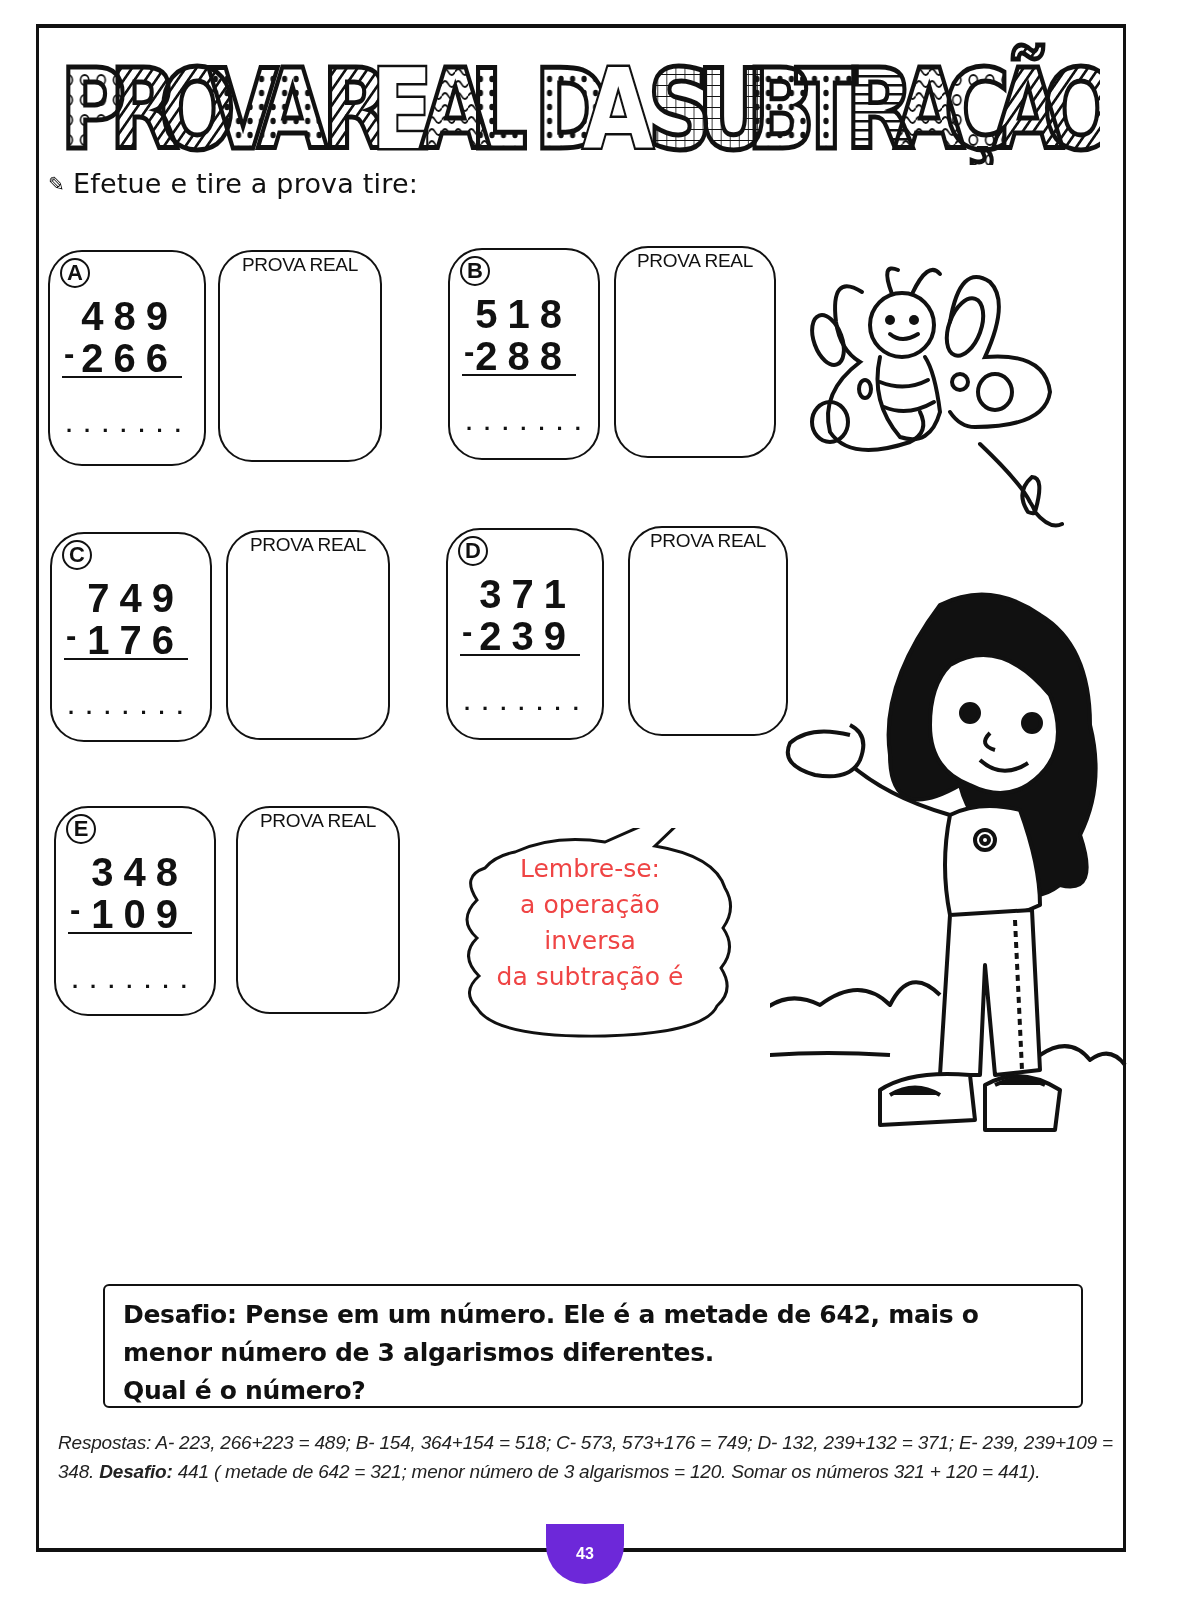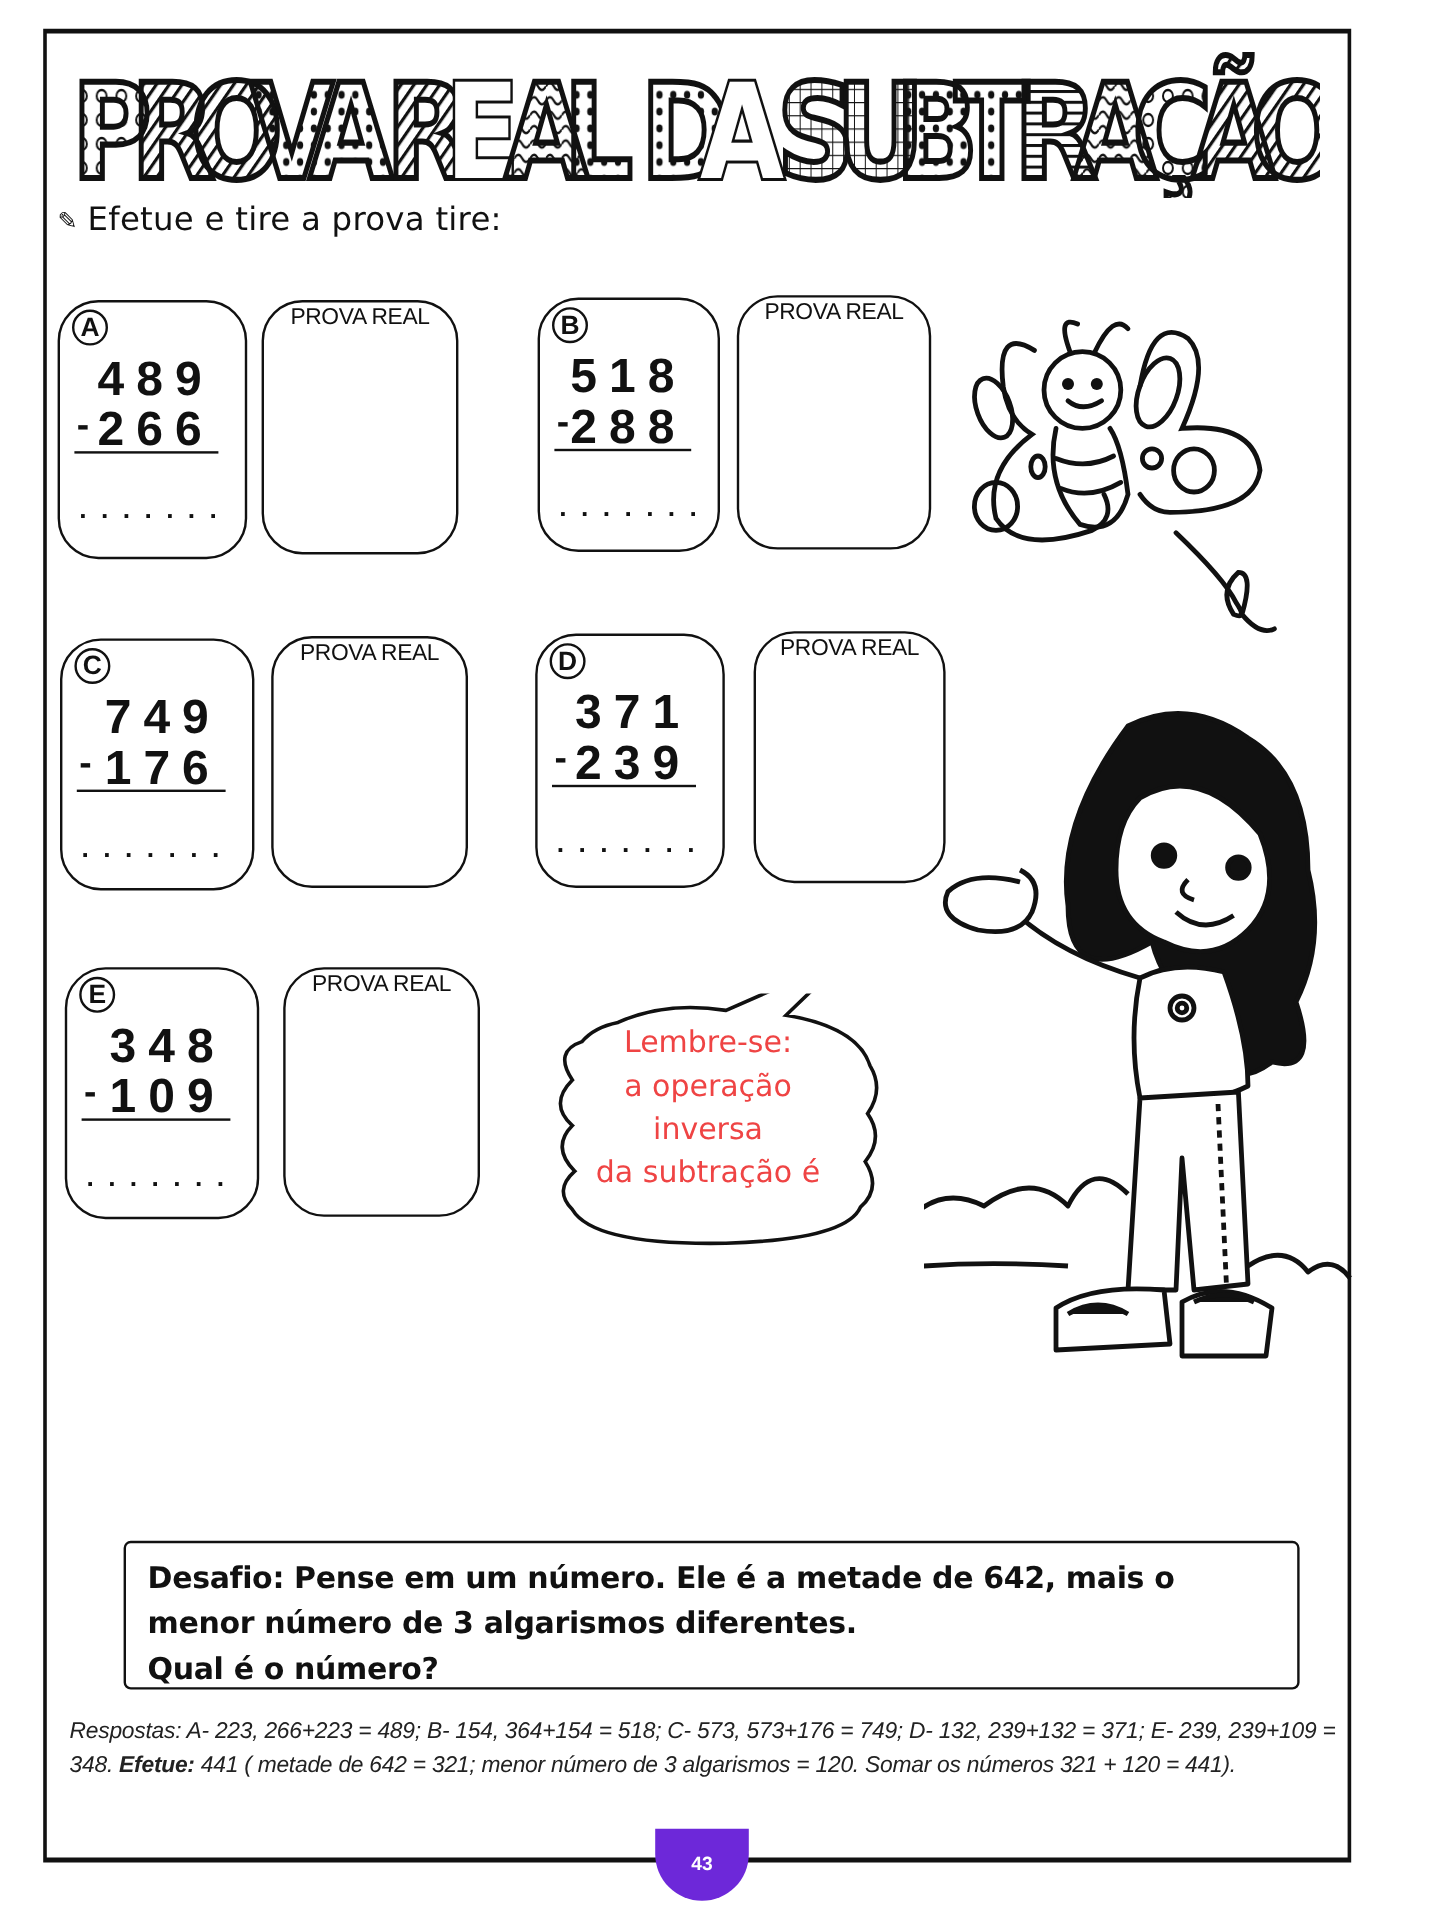--- a/index.html
+++ b/index.html
@@ -238,16 +238,16 @@
   </div>
 </div>
 
 <div class="challenge">
   <p>Desafio: Pense em um número. Ele é a metade de 642, mais o</p>
   <p>menor número de 3 algarismos diferentes.</p>
   <p>Qual é o número?</p>
 </div>
 
 <div class="answers">
-  <span>Respostas: A- 223, 266+223 = 489; B- 154, 364+154 = 518; C- 573, 573+176 = 749; D- 132, 239+132 = 371; E- 239, 239+109 = 348. </span><b>Efetue:</b><span> 441 ( metade de 642 = 321; menor número de 3 algarismos = 120. Somar os números 321 + 120 = 441).</span>
+  <span>Respostas: A- 223, 266+223 = 489; B- 154, 364+154 = 518; C- 573, 573+176 = 749; D- 132, 239+132 = 371; E- 239, 239+109 = 348. </span><b>Desafio:</b><span> 441 ( metade de 642 = 321; menor número de 3 algarismos = 120. Somar os números 321 + 120 = 441).</span>
 </div>
 
 <div class="page-num">43</div>
 
 </body></html>

